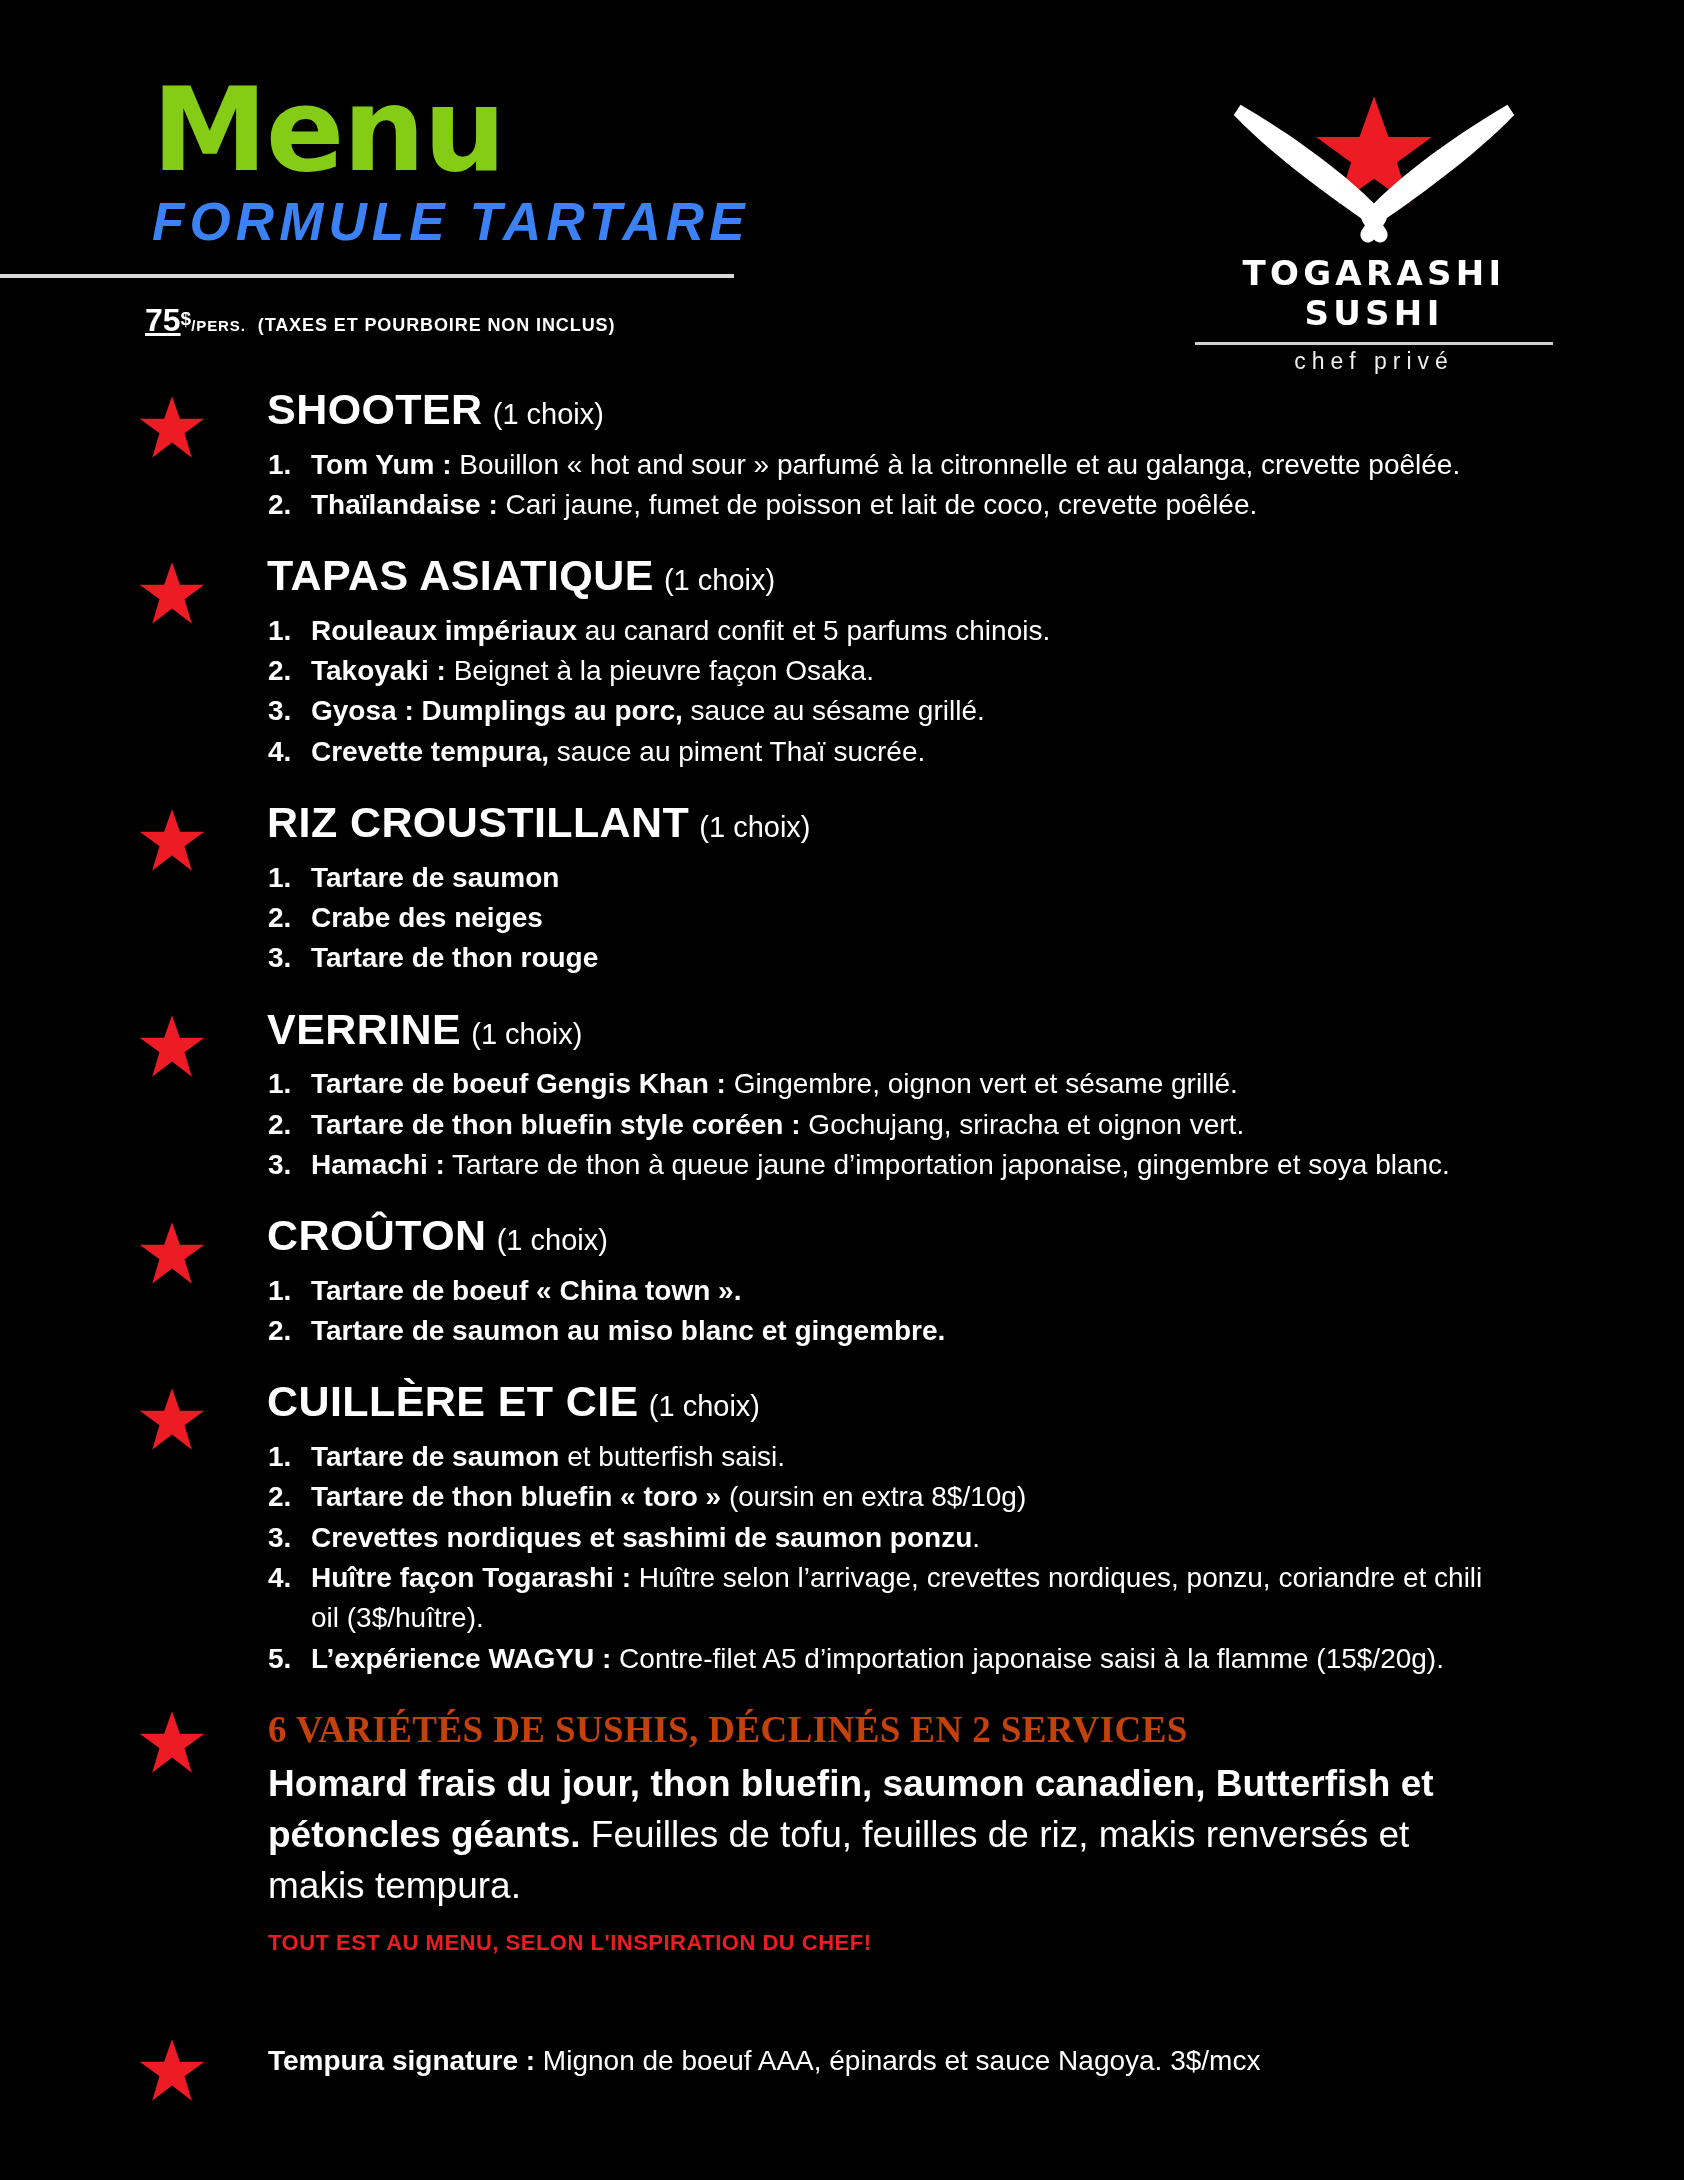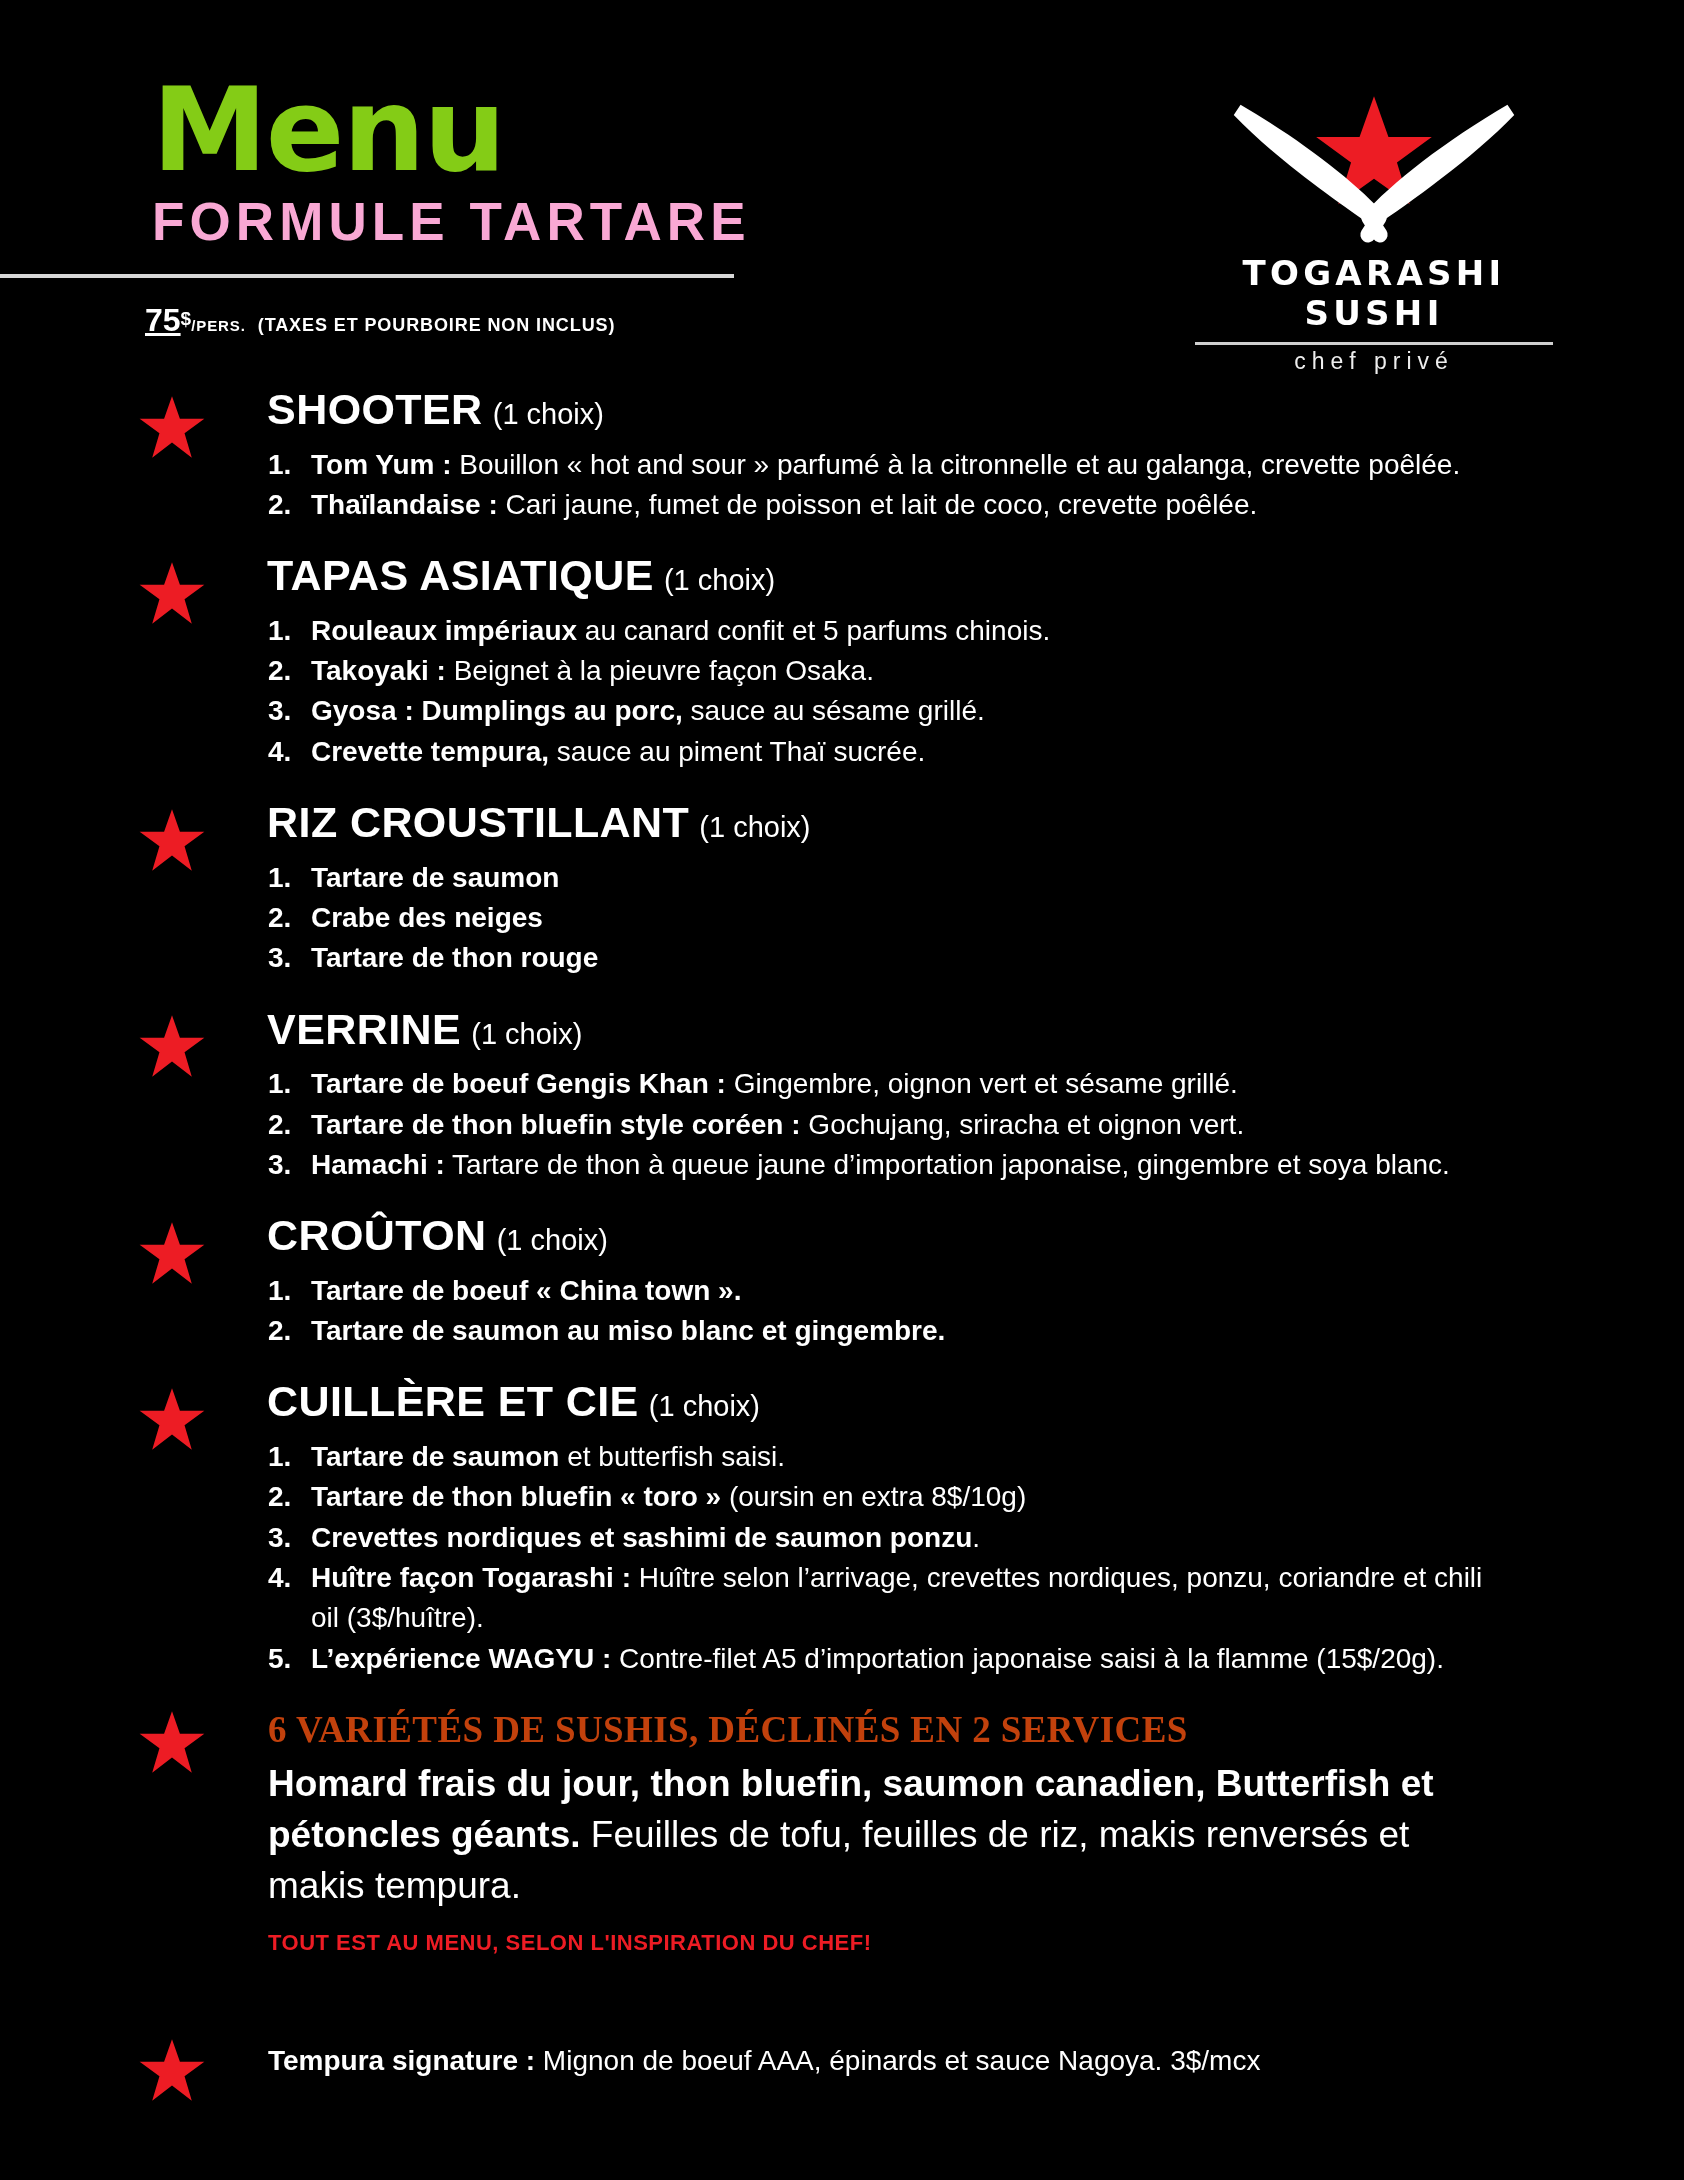--- a/index.html
+++ b/index.html
@@ -36,23 +36,24 @@
     line-height: 0.95;
     letter-spacing: -1.7px;
     color: #84cc16;
   }
 
   .formule-title {
     font-family: "Liberation Sans", sans-serif;
     font-weight: 700;
     font-size: 53px;
     letter-spacing: 5.1px;
-    color: #f9a8d4;
+    color: #3b82f6;
     margin-top: 8.5px;
     line-height: 1.05;
+    font-style: italic;
   }
 
   .header-rule {
     position: absolute;
     left: 0;
     top: 274px;
     width: 734px;
     height: 4.3px;
     background: #d8d8d8;
   }

